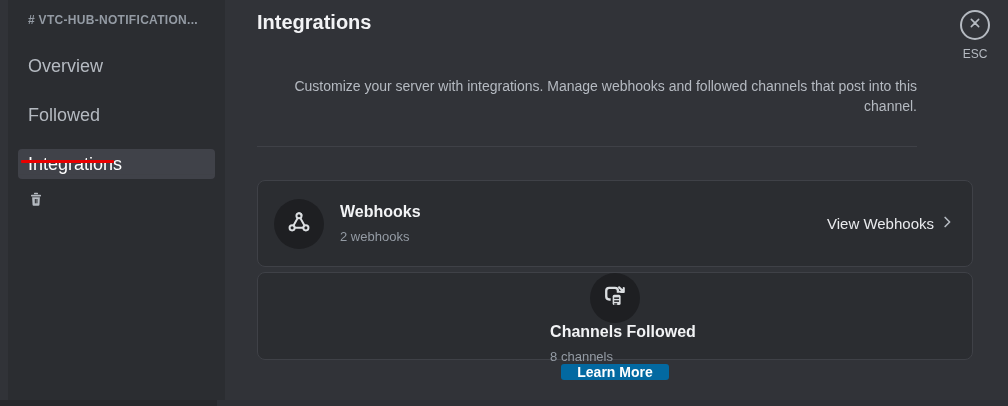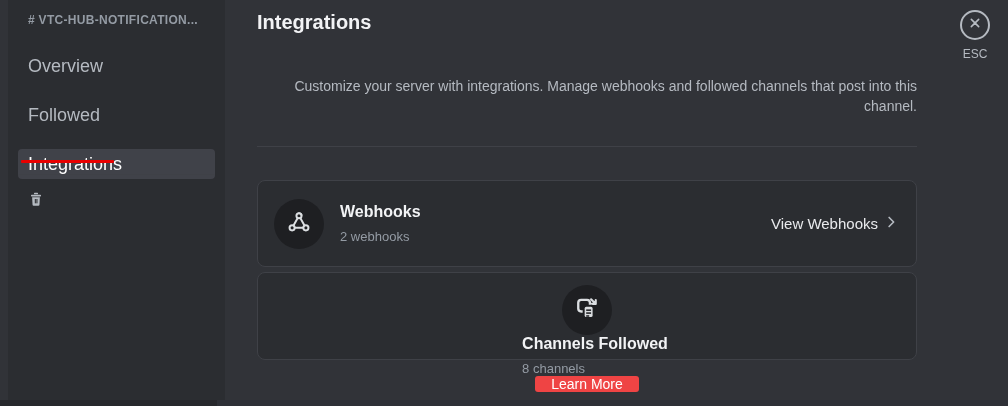--- a/index.html
+++ b/index.html
@@ -63,40 +63,40 @@
     position:absolute; left:257px; top:76px; width:660px;
     font-size:14px; line-height:20px; color:#b5bac1;text-align:right;
   }
   .desc-link { color:#00a8fc; cursor:pointer; }
   .content-divider {
     position:absolute; left:257px; top:146px; width:660px; height:1px;
     background:#3f4147;
   }
 
   .card {
-    position:absolute; left:257px; width:660px;
+    position:absolute; left:257px; width:716px;
     background:#2b2d31; border:1px solid #3f4147; border-radius:8px;
-    display:flex; align-items:center; padding:12px 16px;
+    display:flex; align-items:center; padding:0 16px;
   }
   .card-webhooks { top:180px; height:87px; }
   .card-channels { top:272px; height:88px;flex-direction:column; }
   .card-avatar {
     flex:none; width:50px; height:50px; border-radius:50%;
     background:#1e1f22; display:flex; align-items:center; justify-content:center;
   }
   .card-text { margin-left:16px; flex:1; min-width:0; }
   .card-title { font-size:16px; font-weight:700; color:#f2f3f5; }
   .card-sub { margin-top:8px; font-size:13px; color:#949ba4; }
   .card-action-link {
     display:flex; align-items:center; gap:4px; cursor:pointer;
   }
   .card-action-label { font-size:15px; font-weight:500; color:#e9eaed; }
   .btn-primary {
-    background:#ef4444; color:#ffffff; border:none; border-radius:3px;
-    height:38px; padding:0 16px; font-size:14px; font-weight:400;
+    background:#0369a1; color:#ffffff; border:none; border-radius:3px;
+    height:38px; padding:0 16px; font-size:14px; font-weight:700;
     font-family:inherit; cursor:pointer;
   }
 
   
   .bottom-edge-left  { position:absolute; left:0;    bottom:0; width:217px; height:6px; background:#27282c; }
   .bottom-edge-right { position:absolute; left:217px; bottom:0; width:791px; height:6px; background:#2e3036; }
 </style>
 </head>
 <body>
 

